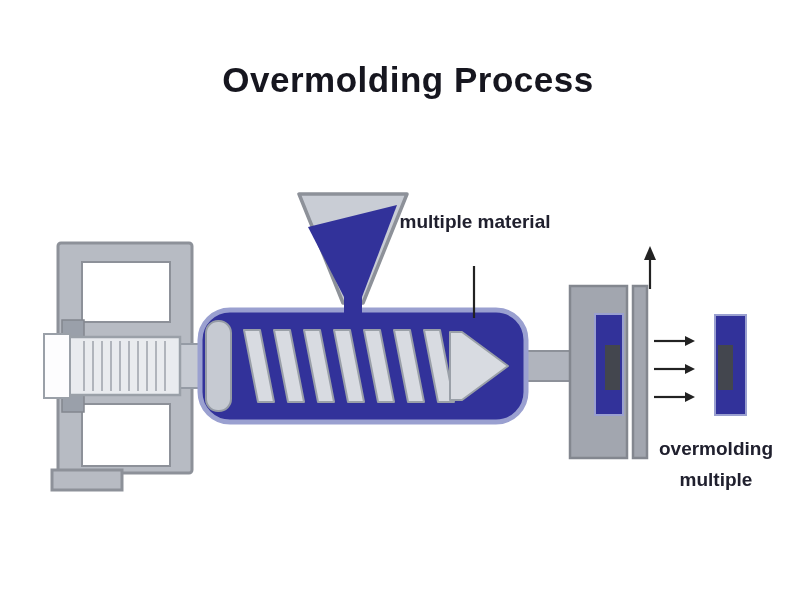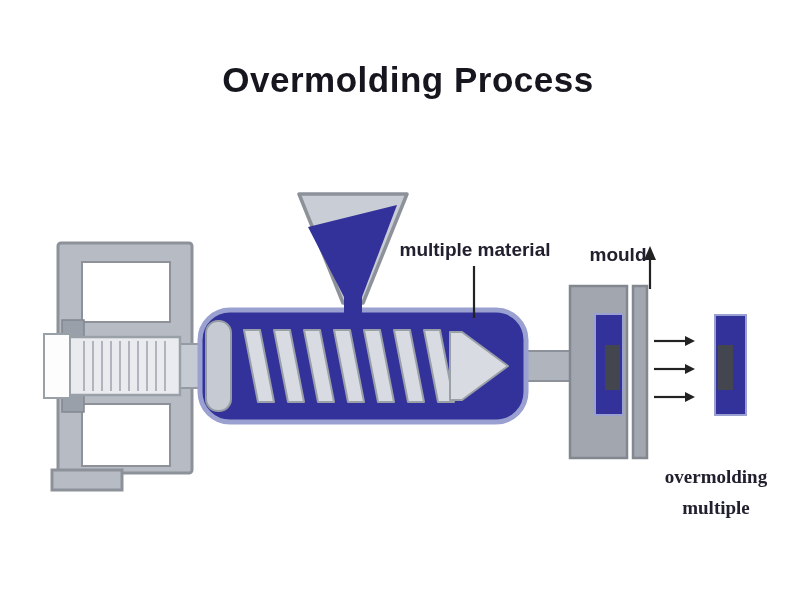--- a/index.html
+++ b/index.html
@@ -22,25 +22,25 @@
     font-family:"Liberation Sans", sans-serif;
   }
   .title{
     position:absolute;top:52px;left:0;width:100%;margin:8px;
     text-align:center;font-size:35px;font-weight:700;
     letter-spacing:.5px;color:var(--title-text);
   }
   .diagram-svg{position:absolute;left:0;top:0;width:800px;height:600px;}
   .label{
     position:absolute;color:var(--label-text);
-    font-size:19px;font-weight:700;line-height:31px;text-align:center;margin-top:28px;
+    font-size:19px;font-weight:700;line-height:31px;text-align:center;
   }
   #label-material{left:360px;top:206px;width:230px;}
   #label-mould{left:582px;top:211px;width:72px;}
-  #label-product{left:634px;top:433px;width:164px;font-family:Liberation Serif, serif;}
+  #label-product{left:634px;top:433px;width:164px;}
 
   
   .c-machine{fill:var(--machine-gray);stroke:var(--outline-gray);stroke-width:3;}
   .c-window{fill:#FFFFFF;stroke:var(--outline-gray);stroke-width:2;}
   .c-bearing{fill:#9AA0AA;stroke:#83878F;stroke-width:1.5;}
   .c-shaft{fill:var(--light-gray);stroke:#9AA0A8;stroke-width:2.5;}
   .c-rib{stroke:#B0B4BC;stroke-width:2;}
   .c-cap{fill:#FDFDFE;stroke:#9AA0A8;stroke-width:2;}
   .c-barrel{fill:var(--melt-blue);stroke:var(--barrel-border);stroke-width:5;}
   .c-capsule{fill:#C6CAD2;stroke:#959BA5;stroke-width:2;}
@@ -137,20 +137,19 @@
       <rect class="c-insert" x="715" y="315" width="31" height="100"></rect>
       <rect class="c-core" x="718" y="345" width="15" height="45"></rect>
     </g>
 
   </svg>
 
   <div class="label" id="label-material">
     <span style="display:block">multiple material</span>
   </div>
 
-  <div class="label" id="label-mould">mould</div>
 
   <div class="label" id="label-product">
     <span style="display:block">overmolding</span>
     <span style="display:block">multiple</span>
   </div>
 
 </div>
 
 </body></html>

